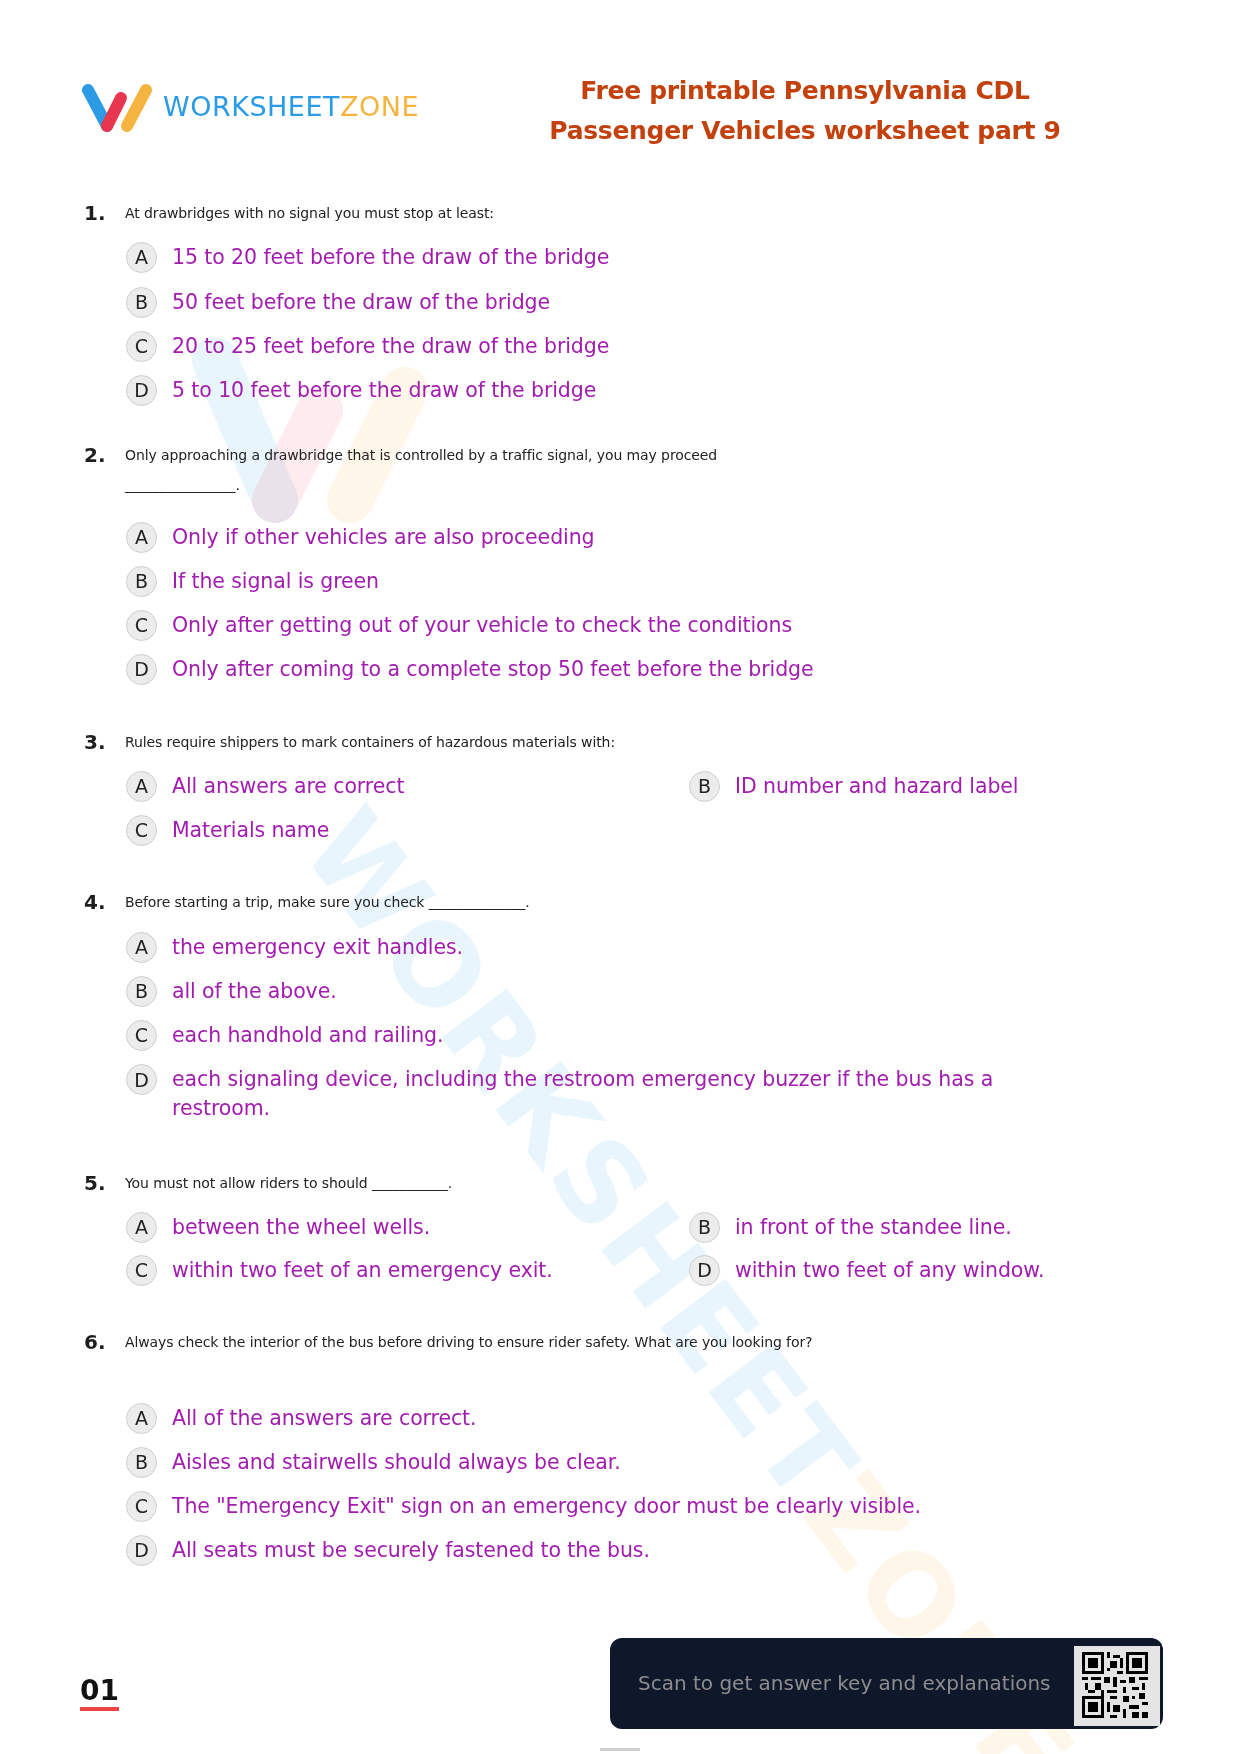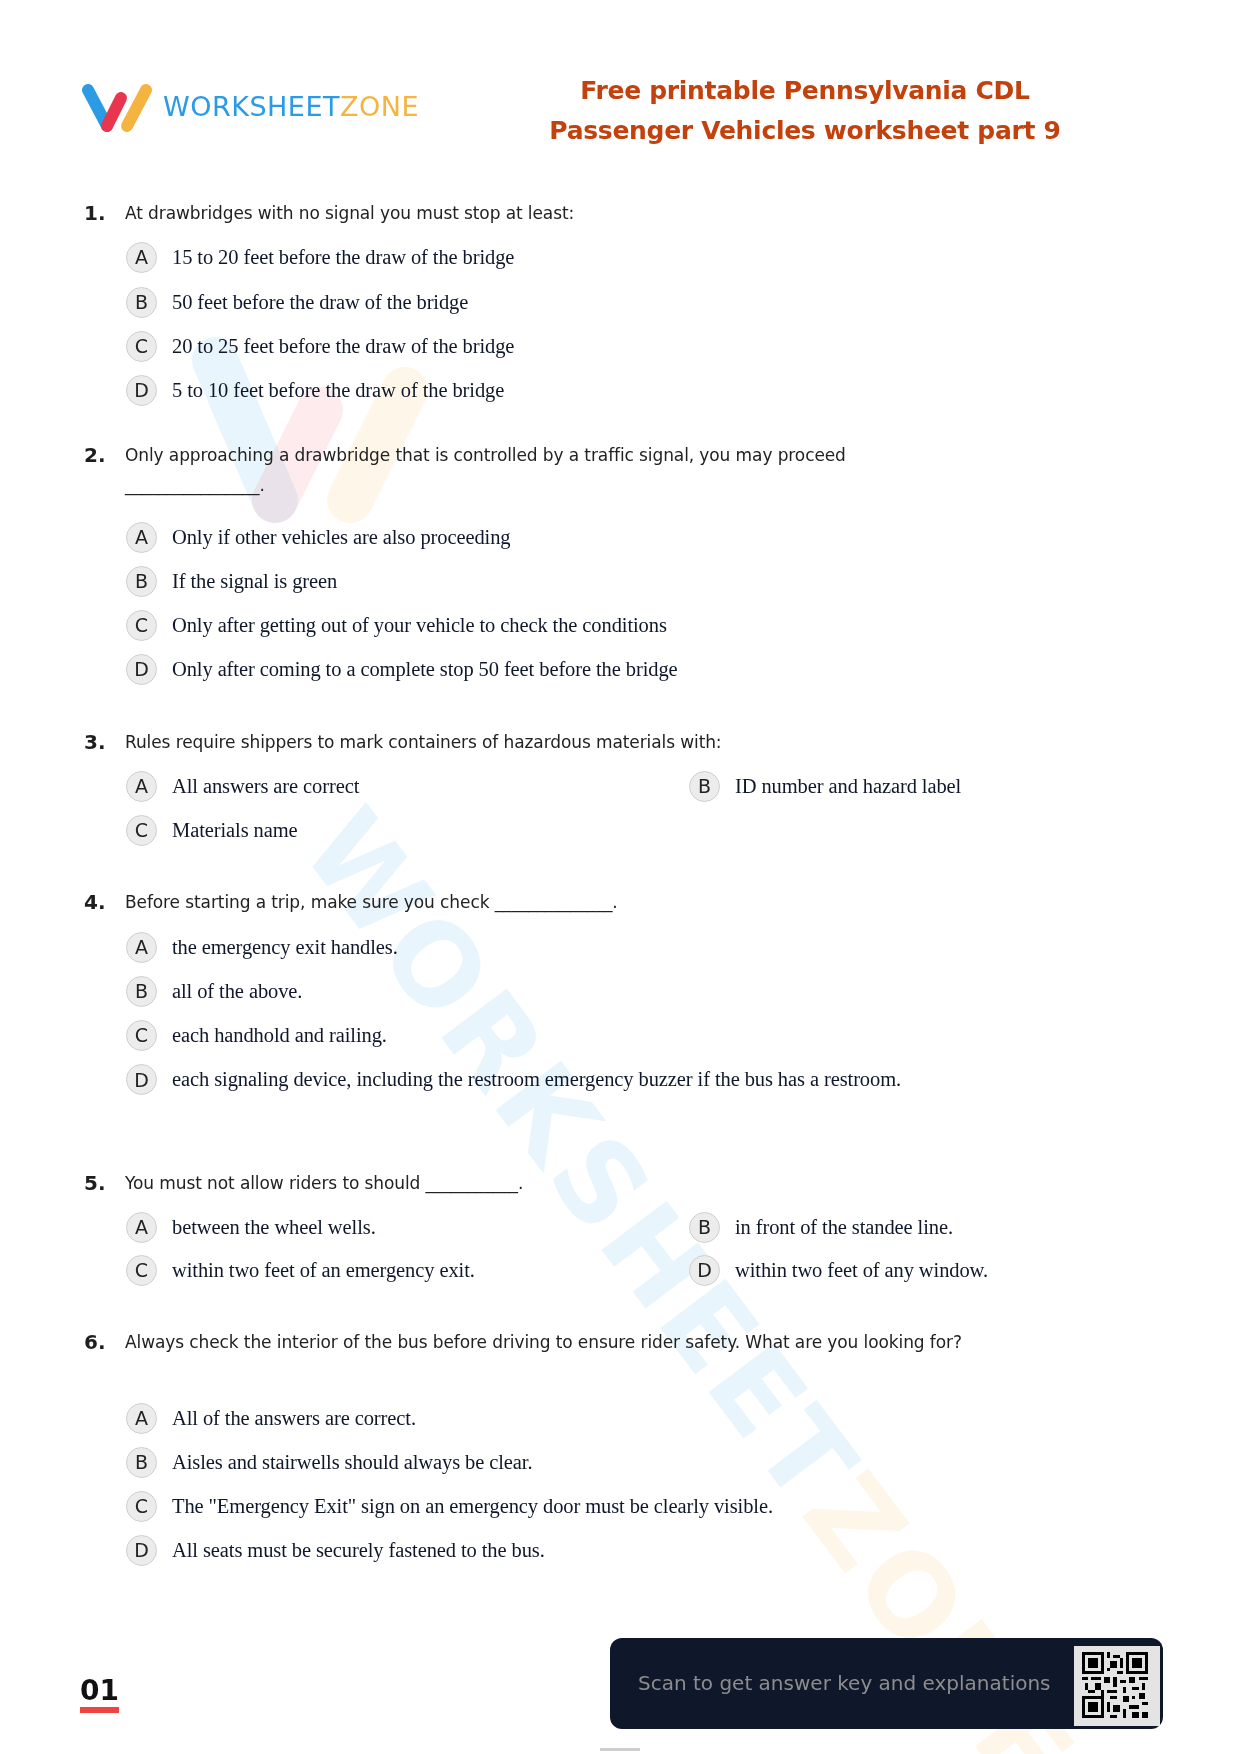--- a/index.html
+++ b/index.html
@@ -21,31 +21,31 @@
   
   .wm { position: absolute; pointer-events: none; }
   .wm-text { left: 330px; top: 760px; font-size: 112px; font-weight: bold; letter-spacing: 4px;
              transform: rotate(53deg); transform-origin: left center; white-space: nowrap;
              color: rgba(43,155,230,0.10); }
   .wm-text .z { color: rgba(245,180,64,0.12); }
   .wm-logo { left: 175px; top: 330px; }
 
   
   .q-num { position: absolute; left: 84px; font-weight: bold; font-size: 20px; line-height: 28px; color: #1e1e1e; }
-  .q-text { position: absolute; left: 125px; width: 1040px; font-size: 17px; line-height: 30px; color: #222; letter-spacing: -0.1px; }
+  .q-text { position: absolute; left: 125px; width: 1040px; font-size: 14px; line-height: 30px; color: #222; letter-spacing: -0.1px; }
   .opt { position: absolute; height: 36px; display: flex; align-items: center; }
   .opt-badge { width: 31px; height: 31px; border-radius: 50%; background: #ececec; border: 1px solid #cfcfcf;
                box-sizing: border-box; display: flex; align-items: center; justify-content: center;
                font-size: 19px; color: #222; flex: none; }
-  .opt-text { margin-left: 15px; font-size: 20.5px; color: #0f172a; white-space: nowrap; letter-spacing: -0.1px; font-family: Liberation Serif, serif; }
+  .opt-text { margin-left: 15px; font-size: 20.5px; color: #a21caf; white-space: nowrap; letter-spacing: -0.1px; }
   .opt-text.wrap { white-space: normal; width: 900px; line-height: 29px; position: absolute; left: 46px; top: 3px; margin: 0; }
 
   
   .page-num { position: absolute; left: 80px; top: 1676px; font-size: 28px; font-weight: bold; color: #111;
-              border-bottom: 6px solid #ef4444; line-height: 30px; padding-bottom: 1px; }
+              border-bottom: 4px solid #ef4444; line-height: 30px; padding-bottom: 1px; }
   .scan-box { position: absolute; left: 610px; top: 1638px; width: 553px; height: 91px; background: #0f172a;
               border-radius: 12px; }
   .scan-text { position: absolute; left: 28px; top: 0; line-height: 91px; font-size: 20px; color: #8d8d8d; white-space: nowrap; }
   .qr-bg { position: absolute; left: 464px; top: 8px; width: 86px; height: 80px; background: #e4e4e4; }
   .qr { position: absolute; left: 8px; top: 6px; }
   .bottom-mark { position: absolute; left: 600px; top: 1748px; width: 40px; height: 3px; background: #cfcfcf; }
 </style>
 </head>
 <body>
 

